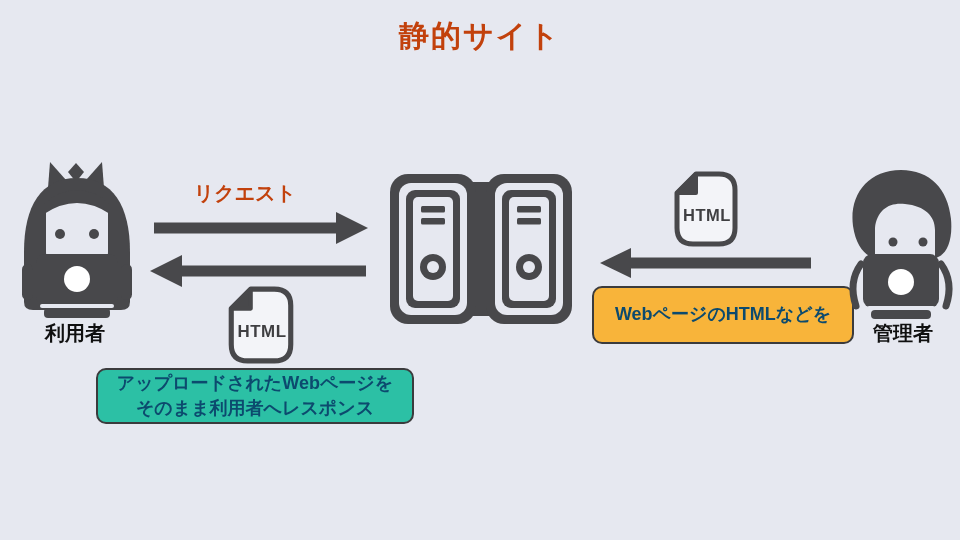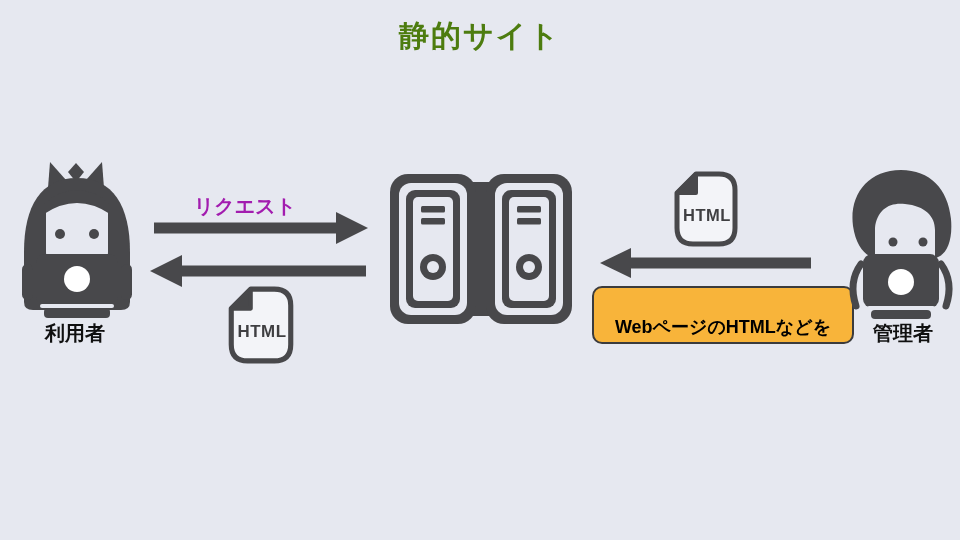--- a/index.html
+++ b/index.html
@@ -14,54 +14,54 @@
     height: 540px;
     background: #e6e8f0;
   }
   .title {
     position: absolute;
     top: 16px; left: 0;
     width: 100%;
     text-align: center;
     font-size: 30px;
     font-weight: bold;
-    color: #4d7c0f;
+    color: #c2410c;
     letter-spacing: 2px;
   }
   .abs { position: absolute; }
   .label {
     position: absolute;
     font-size: 20px;
     font-weight: bold;
     color: #101010;
     text-align: center;
   }
   .user-label   { left: 5px;   top: 320px; width: 140px; }
   .server-label { left: 390px; top: 330px; width: 180px; }
   .admin-label  { left: 838px; top: 320px; width: 130px; }
   .req-label {
     position: absolute;
-    left: 160px; top: 193px; width: 170px;
+    left: 160px; top: 180px; width: 170px;
     text-align: center;
     font-size: 20px;
     font-weight: bold;
-    color: #a21caf;
+    color: #c2410c;
   }
   .note {
     position: absolute;
     border: 2px solid #3b3b3d;
     border-radius: 10px;
     display: flex;
     flex-direction: column;
-    justify-content: flex-end;
+    justify-content: center;
     align-items: center;
     font-weight: bold;
     font-size: 18px;
     line-height: 1.4;
-    color: #000000;
+    color: #0c4a6e;
     text-align: center;
     padding: 2px 6px;
   }
   .note-response { left: 96px;  top: 368px; width: 318px; height: 56px; }
   .note-upload   { left: 592px; top: 286px; width: 262px; height: 58px; }
   svg { display: block; }
 </style>
 </head>
 <body>
 
@@ -119,20 +119,24 @@
     <circle cx="141" cy="97" r="13" fill="#48484b"></circle>
     <circle cx="141" cy="97" r="6" fill="#e6e8f0"></circle>
   </svg>
 
   <svg class="abs" style="left:227px; top:285px;" width="68" height="80" viewBox="0 0 66 78">
     <path d="M23 4 L46 4 Q62 4 62 20 L62 58 Q62 74 46 74 L20 74 Q4 74 4 58 L4 23 Z" fill="#f3f4f8" stroke="#48484b" stroke-width="5" stroke-linejoin="round"></path>
     <path d="M23 4 L23 23 L4 23 Z" fill="#48484b" stroke="#48484b" stroke-width="4" stroke-linejoin="round"></path>
     <text x="34" y="51" text-anchor="middle" font-family="Liberation Sans, sans-serif" font-size="16.5" font-weight="bold" fill="#3f3f42" letter-spacing="0.5">HTML</text>
   </svg>
 
+  <div class="note note-response" style="background-color: rgb(44, 192, 165);">
+    <div>アップロードされたWebページを</div>
+    <div>そのまま利用者へレスポンス</div>
+  </div>
 
   <svg class="abs" style="left:673px; top:170px;" width="66" height="78" viewBox="0 0 66 78">
     <path d="M23 4 L46 4 Q62 4 62 20 L62 58 Q62 74 46 74 L20 74 Q4 74 4 58 L4 23 Z" fill="#f3f4f8" stroke="#48484b" stroke-width="5" stroke-linejoin="round"></path>
     <path d="M23 4 L23 23 L4 23 Z" fill="#48484b" stroke="#48484b" stroke-width="4" stroke-linejoin="round"></path>
     <text x="34" y="51" text-anchor="middle" font-family="Liberation Sans, sans-serif" font-size="16.5" font-weight="bold" fill="#3f3f42" letter-spacing="0.5">HTML</text>
   </svg>
 
   <svg class="abs" style="left:597px; top:246px;" width="216" height="34" viewBox="0 0 216 34">
     <polygon points="34,2 3,17 34,32" fill="#48484b"></polygon>
     <rect x="32" y="11.5" width="182" height="11" fill="#48484b"></rect>

